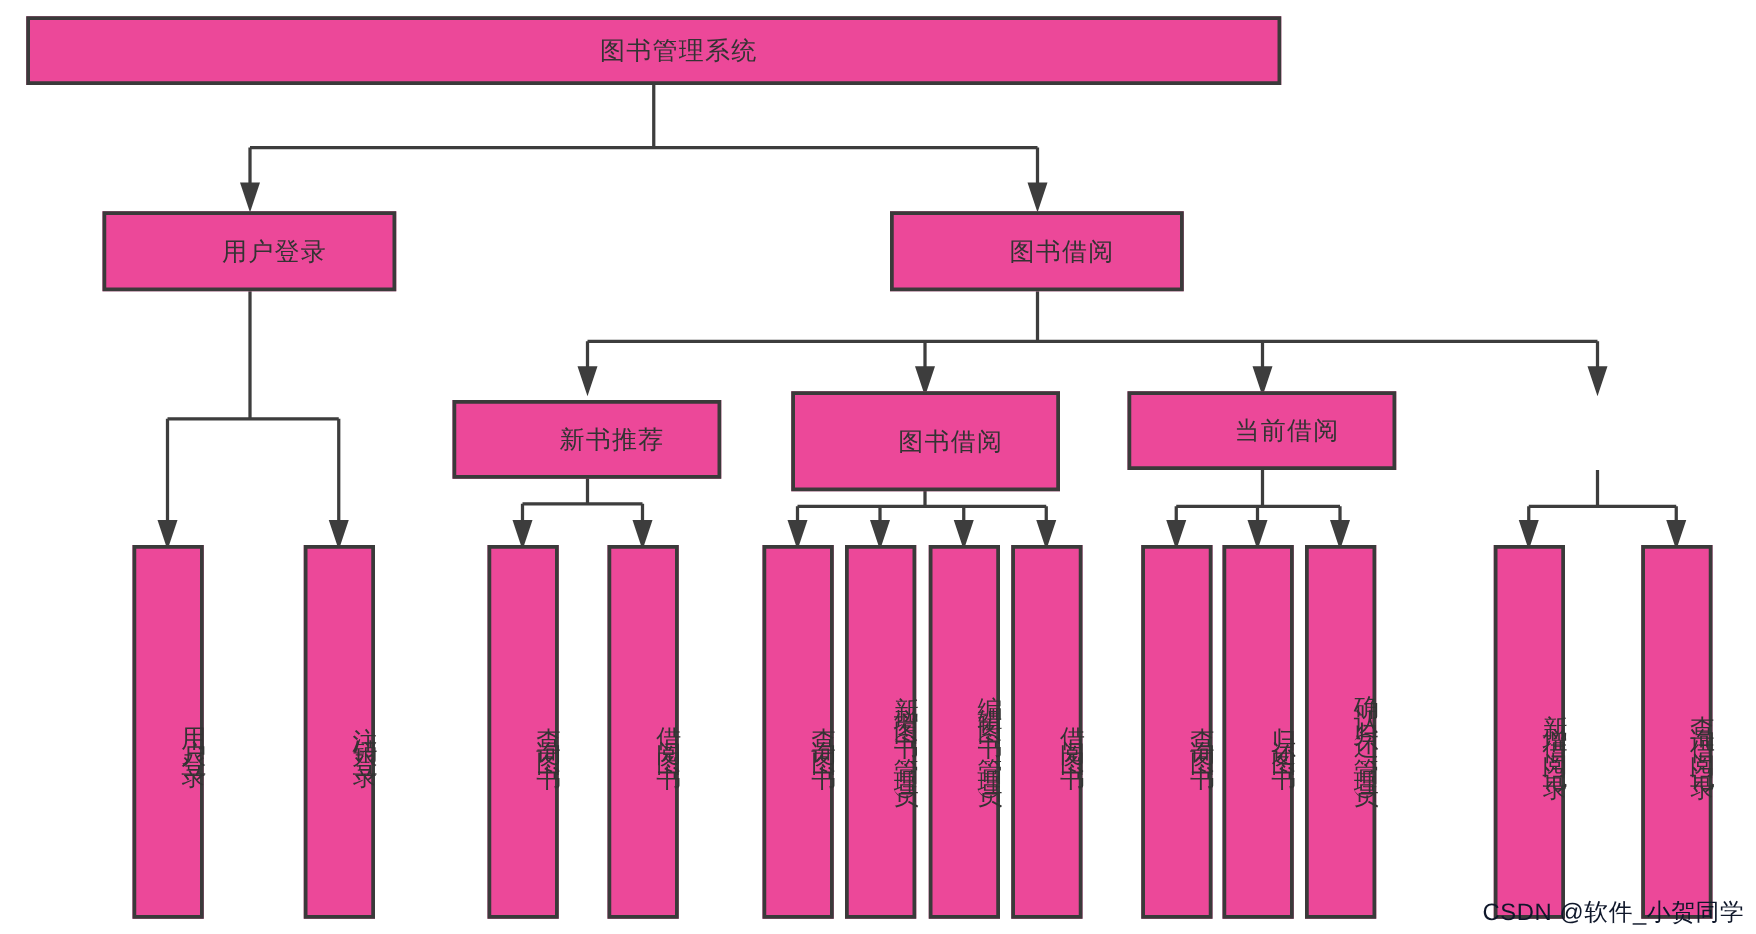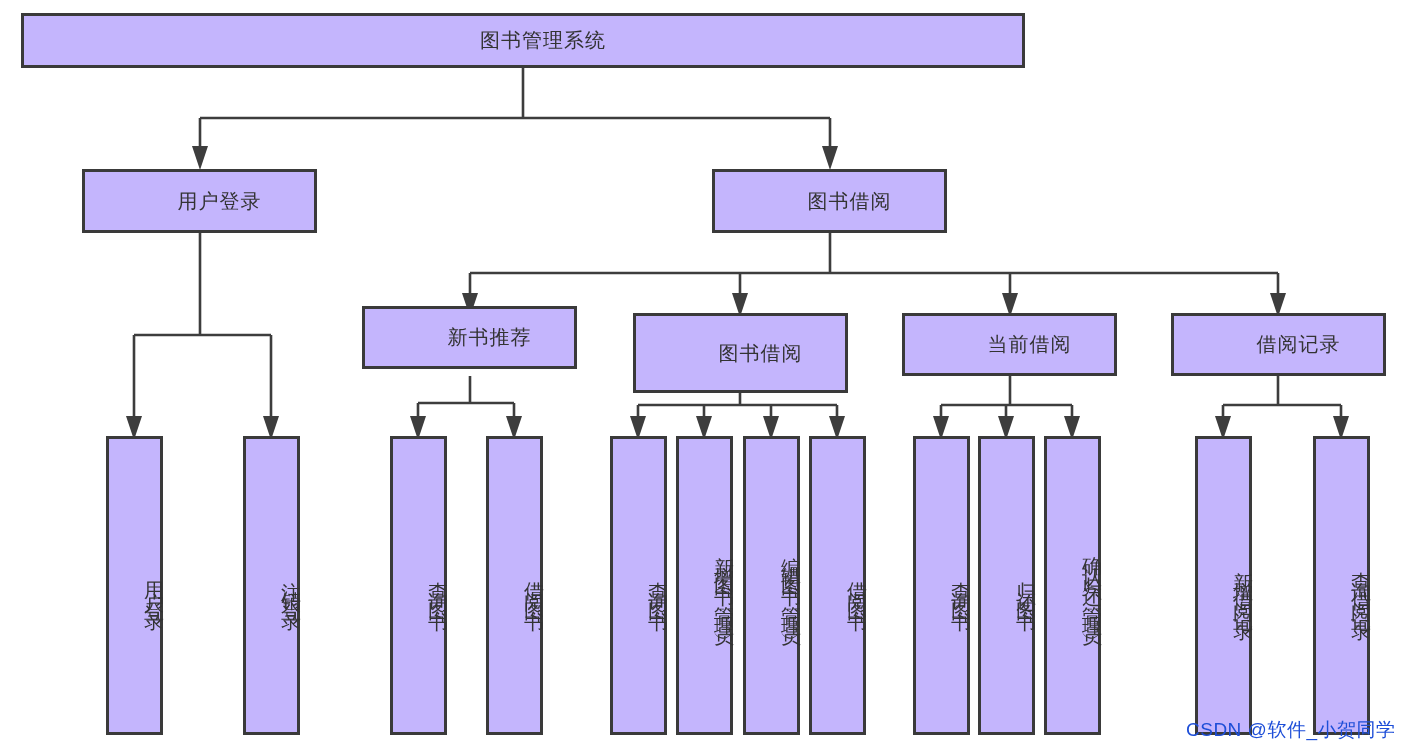--- a/index.html
+++ b/index.html
@@ -20,21 +20,21 @@
     left: 0;
     top: 0;
     width: 1405px;
     height: 747px;
     pointer-events: none;
   }
   .node {
     position: absolute;
     box-sizing: border-box;
     border: 3px solid #3a3a3a;
-    background: #c4b5fd;
+    background: #ec4899;
     display: flex;
     align-items: center;
     justify-content: center;
     color: #333333;
     padding-left: 40px;
   }
   .node .label {
     font-size: 20px;
     letter-spacing: 1px;
     white-space: nowrap;
@@ -45,21 +45,21 @@
     letter-spacing: 10px;
     line-height: 1;
     white-space: normal;
   }
   .watermark {
     position: absolute;
     left: 1186px;
     top: 717px;
     width: 219px;
     font-size: 19px;
-    color: #1d4ed8;
+    color: #0f172a;
     letter-spacing: 0.5px;
     white-space: nowrap;
     z-index: 5;
   }
 </style>
 </head>
 <body>
 
 <div class="canvas">
 
@@ -130,31 +130,28 @@
     <span class="label">图书管理系统</span>
   </div>
 
   <div class="node" style="left:82px; top:169px; width:235px; height:64px;">
     <span class="label">用户登录</span>
   </div>
   <div class="node" style="left:712px; top:169px; width:235px; height:64px;">
     <span class="label">图书借阅</span>
   </div>
 
-  <div class="node" style="left:362px; top:306px; width:215px; height:63px;">
+  <div class="node" style="left:362px; top:320px; width:215px; height:63px;">
     <span class="label">新书推荐</span>
   </div>
   <div class="node" style="left:633px; top:313px; width:215px; height:80px;">
     <span class="label">图书借阅</span>
   </div>
   <div class="node" style="left:902px; top:313px; width:215px; height:63px;">
     <span class="label">当前借阅</span>
-  </div>
-  <div class="node" style="left:1171px; top:313px; width:215px; height:63px;">
-    <span class="label">借阅记录</span>
   </div>
 
   <div class="node v" style="left:106px; top:436px; width:57px; height:299px;">
     <span class="label">用户登录</span>
   </div>
   <div class="node v" style="left:243px; top:436px; width:57px; height:299px;">
     <span class="label">注销登录</span>
   </div>
 
   <div class="node v" style="left:390px; top:436px; width:57px; height:299px;">

